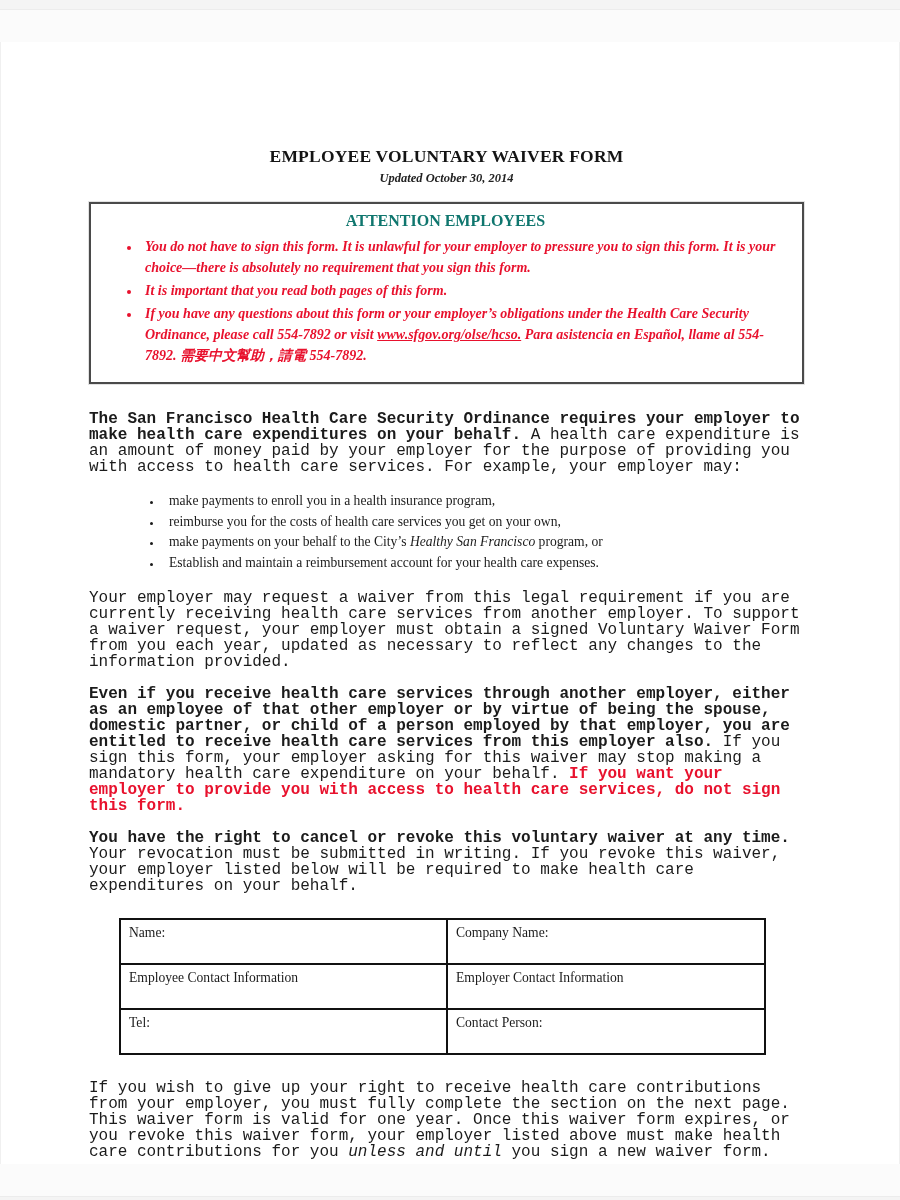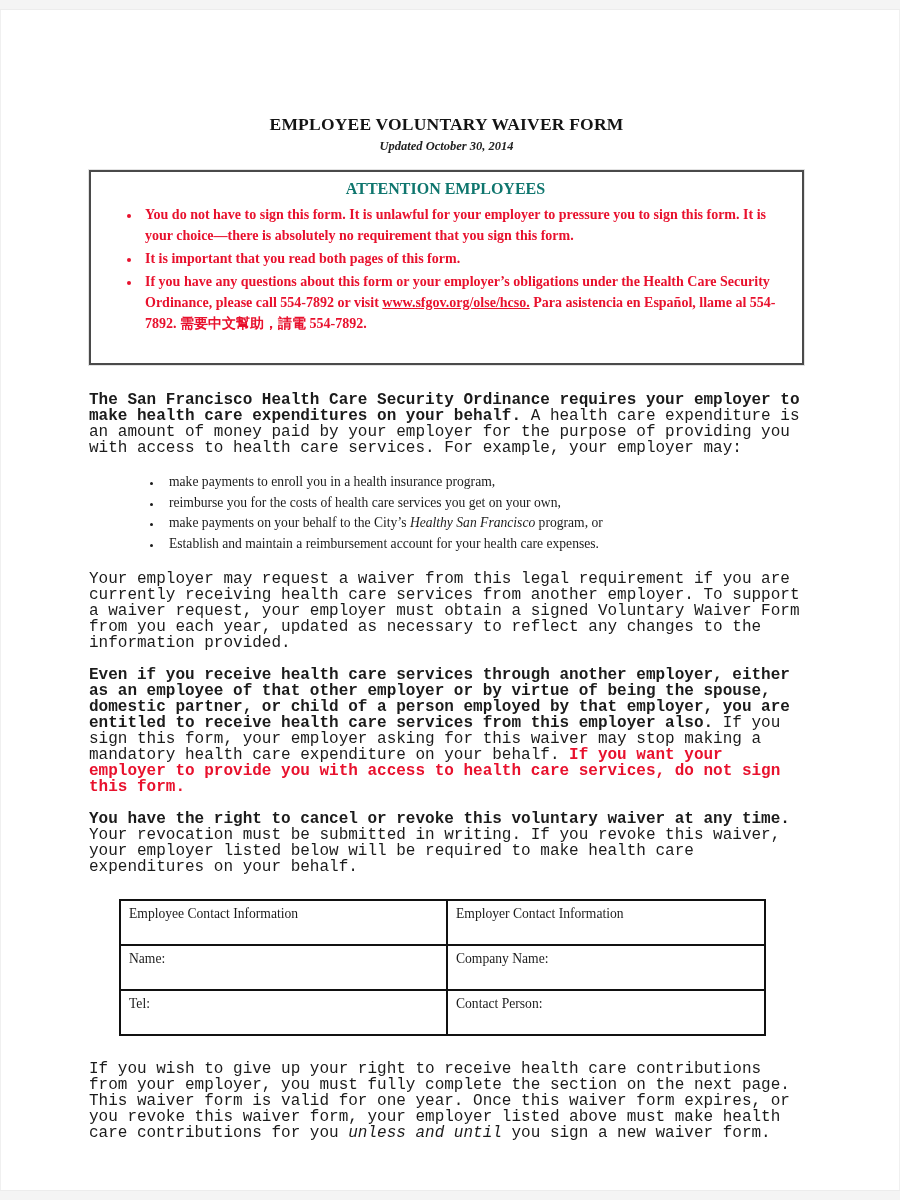--- a/index.html
+++ b/index.html
@@ -10,20 +10,21 @@
     background: #fbfbfb;
     overflow: hidden;
     font-family: "Liberation Serif", "DejaVu Serif", serif;
     color: #1b1b1b;
   }
   .page-frame {
     width: 900px;
     height: 1200px;
     display: flex;
     flex-direction: column;
+    gap: 32px;
   }
   .edge-strip {
     height: 9px;
     background: #f4f4f4;
     border-bottom: 1px solid #ececec;
     flex: 0 0 auto;
   }
   .edge-strip.bottom {
     border-bottom: none;
     border-top: 1px solid #ececec;
@@ -63,23 +64,24 @@
     padding: 5px 16px 12px 14px;
   }
   .attn-heading {
     text-align: center;
     color: #0f766e;
     font-weight: bold;
     font-size: 16px;
     line-height: 24px;
   }
   ul.attn-list {
-    margin: 3px 0 17px 0;
+    margin: 3px 0 4px 0;
     padding-left: 36px;
     list-style: disc;
+    font-style: italic;
   }
   ul.attn-list li {
     color: #e8112d;
     font-weight: bold;
     font-size: 14px;
     line-height: 21px;
     margin-bottom: 2px;
     padding-left: 4px;
   }
   ul.attn-list li::marker { color: #e8112d; font-size: 12px; }
@@ -184,26 +186,26 @@
         <span class="b">You have the right to cancel or revoke this voluntary waiver at any time.</span><span>  Your revocation must be submitted in writing.  If you revoke this waiver, your employer listed below will be required to make health care expenditures on your behalf.</span>
       </p>
 
       <table class="contact-table">
         <colgroup>
             <col class="left-col">
             <col class="right-col">
           </colgroup>
         <tbody>
           <tr>
+            <td>Name:</td>
+            <td>Company Name:</td>
+          </tr>
+          <tr>
             <td>Employee Contact Information</td>
             <td>Employer Contact Information</td>
-          </tr>
-          <tr>
-            <td>Name:</td>
-            <td>Company Name:</td>
           </tr>
           <tr>
             <td>Tel:</td>
             <td>Contact Person:</td>
           </tr>
         </tbody>
       </table>
 
       <p class="body-para closing-para">
         <span>If you wish to give up your right to receive health care contributions from your employer, you must fully complete the section on the next page. This waiver form is valid for one year. Once this waiver form expires, or you revoke this waiver form, your employer listed above must make health care contributions for you </span><span class="i">unless and until</span><span> you sign a new waiver form.</span>

